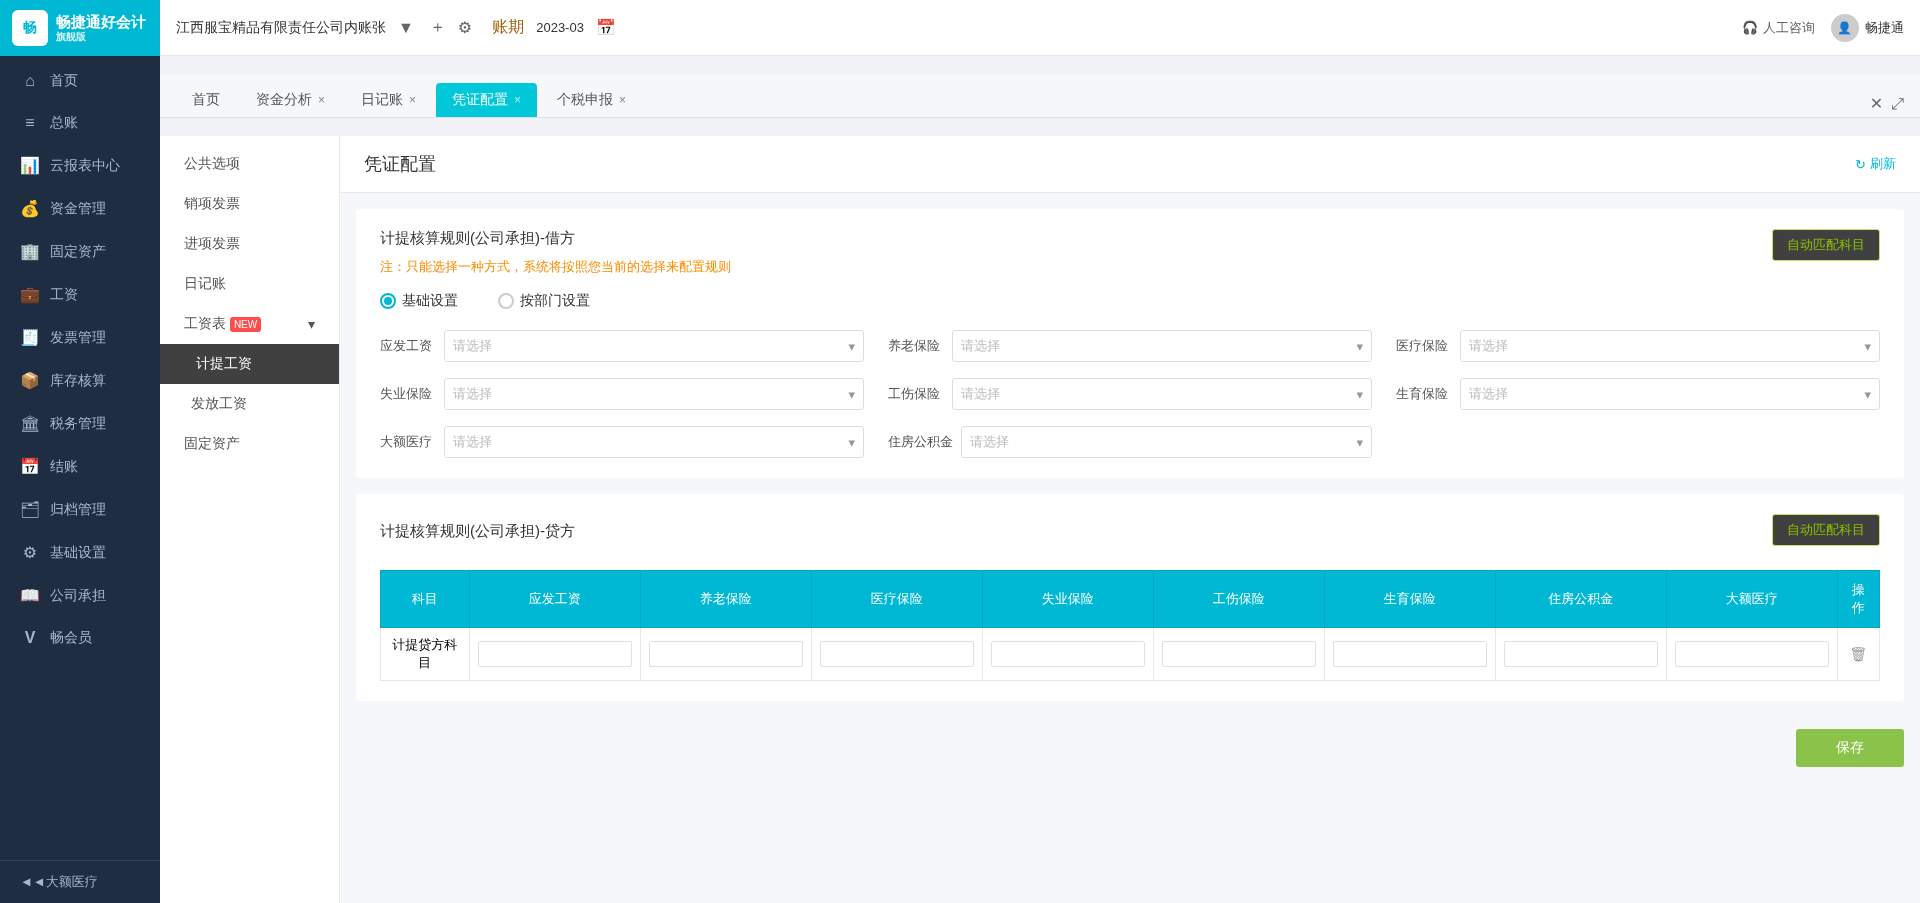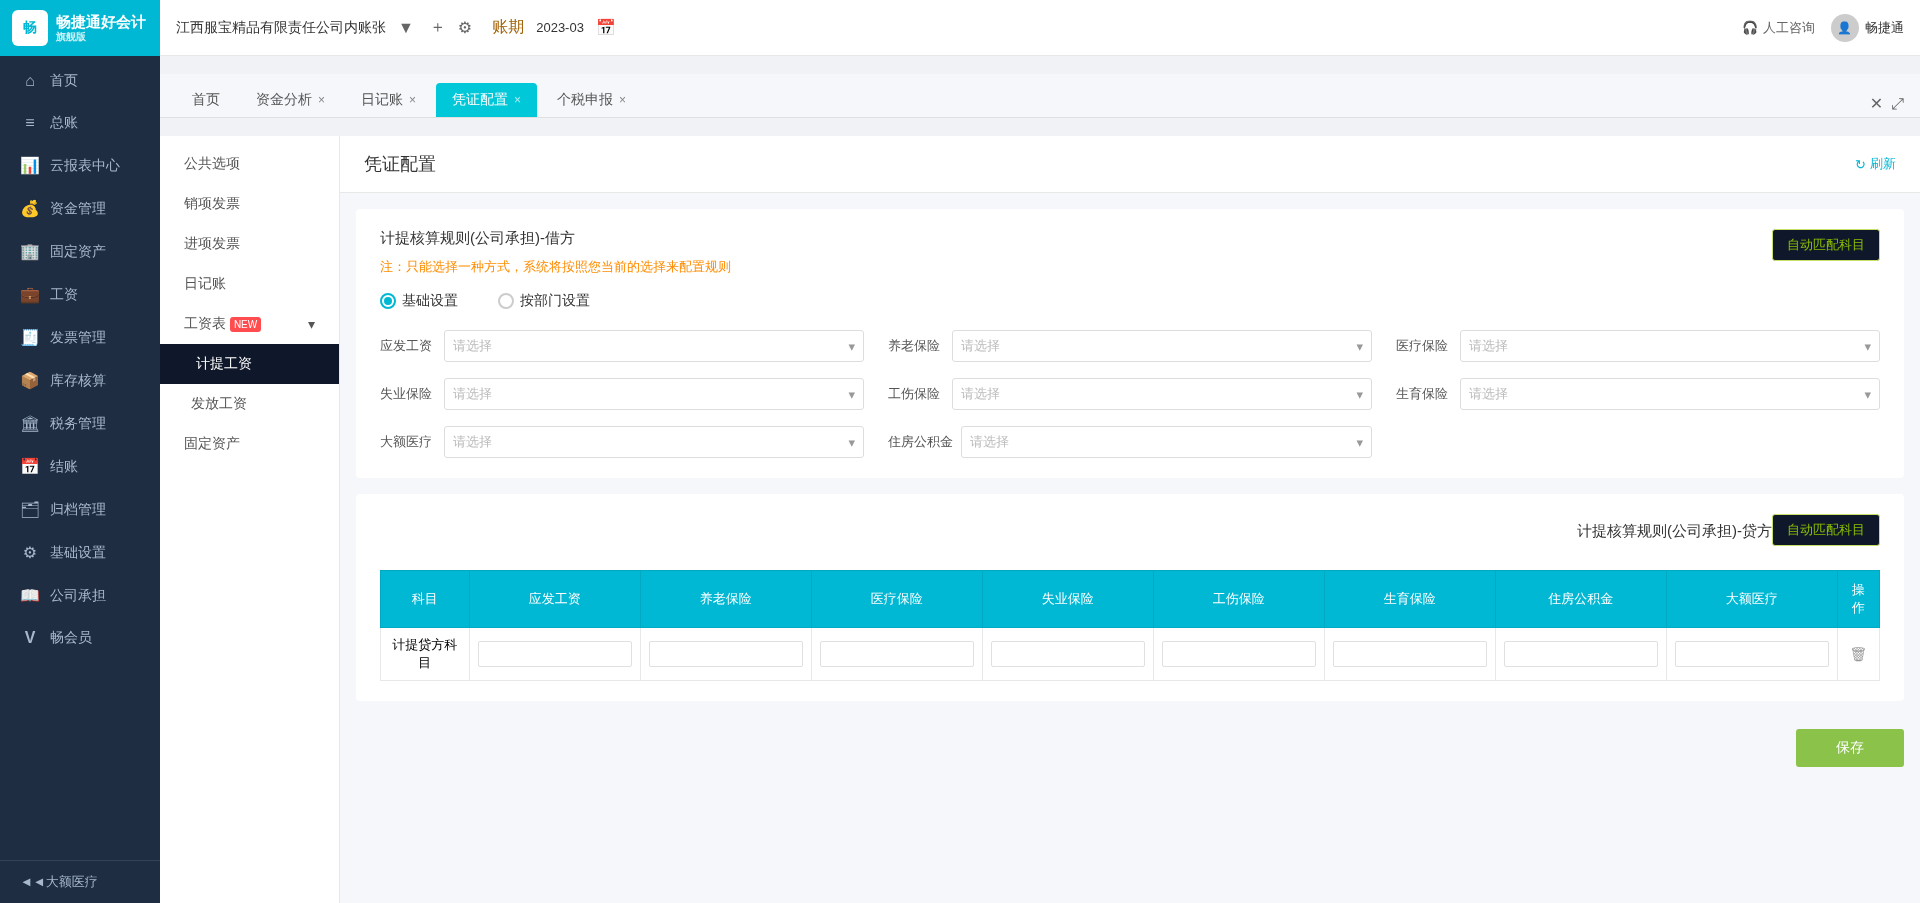--- a/index.html
+++ b/index.html
@@ -146,21 +146,21 @@
       padding-top: 8px;
     }
     .left-menu-item {
       padding: 11px 24px;
       color: #555;
       cursor: pointer;
       font-size: 14px;
       display: flex; align-items: center; justify-content: space-between;
     }
     .left-menu-item.active {
-      background: #0f172a;
+      background: #404040;
       color: white;
     }
     .left-menu-item .badge-new {
       background: #ff4d4f;
       color: white;
       font-size: 10px;
       padding: 2px 4px;
       border-radius: 3px;
     }
 
@@ -248,21 +248,21 @@
       font-size: 13px;
       color: #999;
       display: flex; align-items: center; justify-content: space-between;
       cursor: pointer;
       background: white;
     }
     .form-select .placeholder { color: #bbb; }
 
     
     .auto-match-btn {
-      background: #0f172a;
+      background: #404040;
       border: 1px solid #c8e068;
       color: #8bbf00;
       padding: 6px 14px;
       border-radius: 3px;
       cursor: pointer;
       font-size: 13px;
       float: right;
       margin-bottom: 12px;
     }
 
@@ -547,21 +547,21 @@
             <span class="form-label">住房公积金</span>
             <div class="form-select">
               <span class="placeholder">请选择</span>
               <span>▾</span>
             </div>
           </div>
         </div>
       </div>
 
       <div class="section">
-        <div style="display:flex; justify-content:flex-end; align-items:center; margin-bottom:12px;">
+        <div style="display:flex; justify-content:space-between; align-items:center; margin-bottom:12px;">
           <div class="section-title">计提核算规则(公司承担)-贷方</div>
           <button class="auto-match-btn">自动匹配科目</button>
         </div>
 
         <table class="data-table">
           <thead>
             <tr>
               <th>科目</th>
               <th>应发工资</th>
               <th>养老保险</th>

